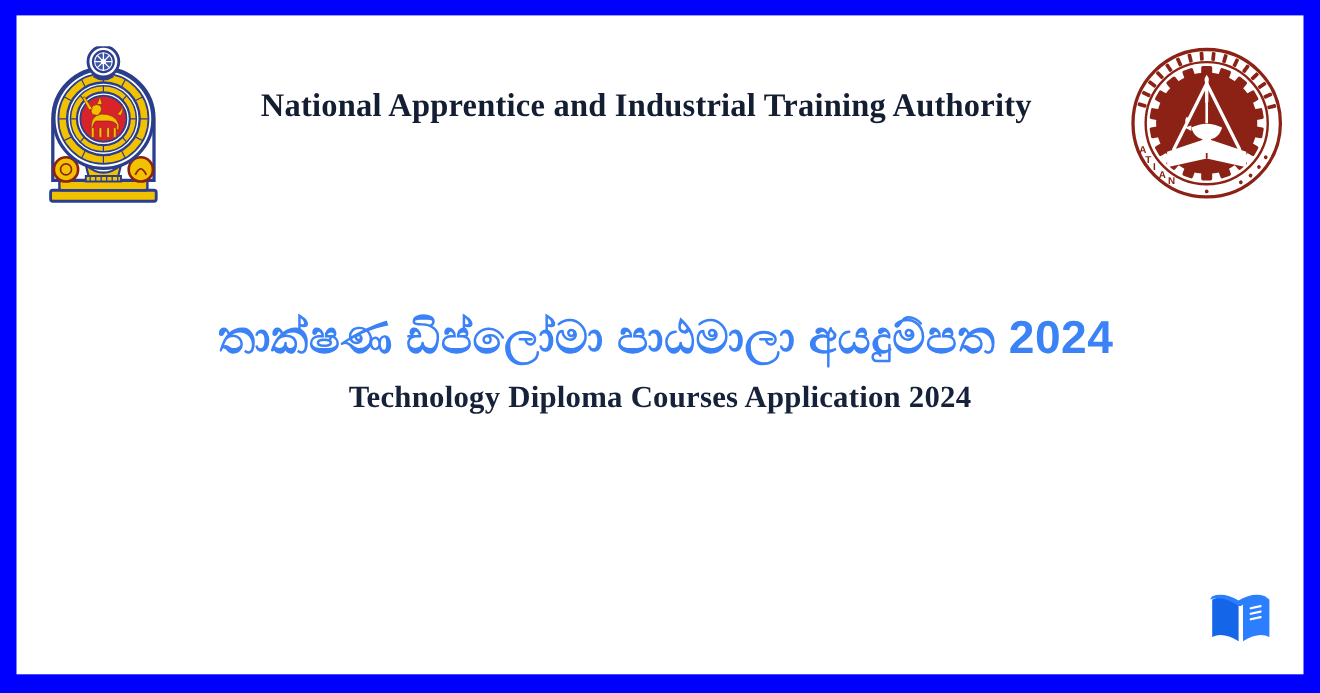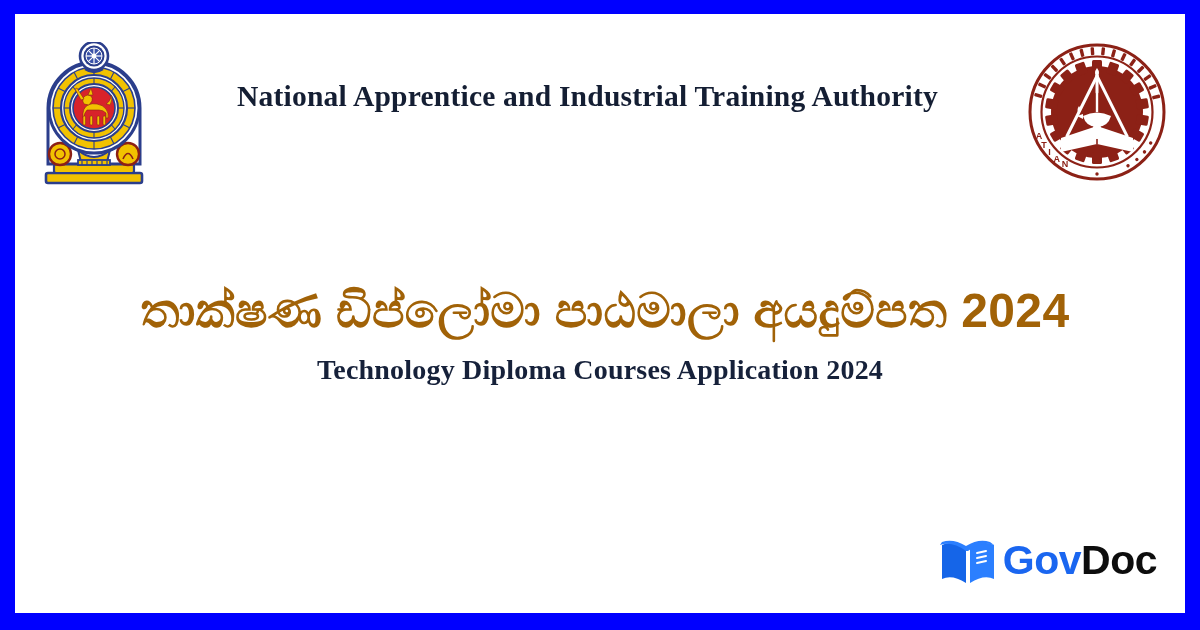--- a/index.html
+++ b/index.html
@@ -91,23 +91,23 @@
   
   #title-block {
     position: absolute;
     left: 0;
     top: 268px;
     width: 100%;
     text-align: center;
   }
   #title-si {
     font-family: "Liberation Sans", "DejaVu Sans", sans-serif;
-    font-size: 48px;
+    font-size: 42px;
     font-weight: 700;
-    color: #a16207;
+    color: #3b82f6;
     line-height: 1.2;
     letter-spacing: 0.4px;
     white-space: nowrap;
     padding-left: 10px;
   }
   #title-en {
     margin-top: 14px;
     font-family: "Liberation Serif", "DejaVu Serif", serif;
     font-size: 28px;
     font-weight: 700;
@@ -413,19 +413,16 @@
       <svg id="govdoc-book" viewBox="0 0 58 52" xmlns="http://www.w3.org/2000/svg">
         <path d="M3 11 q10 -5 24 3 L27 49 q-14 -9 -24 -4 Z" fill="#1565E8"></path>
         <path d="M55 11 q-10 -5 -24 3 L31 49 q14 -9 24 -4 Z" fill="#2B7FFF"></path>
         <path d="M3 8 q11 -4 24 4 q13 -8 24 -4 l4 3 q-12 -4 -26 6 l-2 0 q-14 -10 -26 -6 Z" fill="#2B7FFF"></path>
         <g stroke="#FFFFFF" stroke-width="2" stroke-linecap="round">
           <line x1="38" y1="19" x2="47" y2="17"></line>
           <line x1="38" y1="24" x2="47" y2="22"></line>
           <line x1="38" y1="29" x2="47" y2="27"></line>
         </g>
       </svg>
-      <div id="govdoc-text">
-        <span id="govdoc-gov">Gov</span><span id="govdoc-doc">Doc</span>
-      </div>
     </div>
 
   </div>
 </div>
 
 </body></html>

